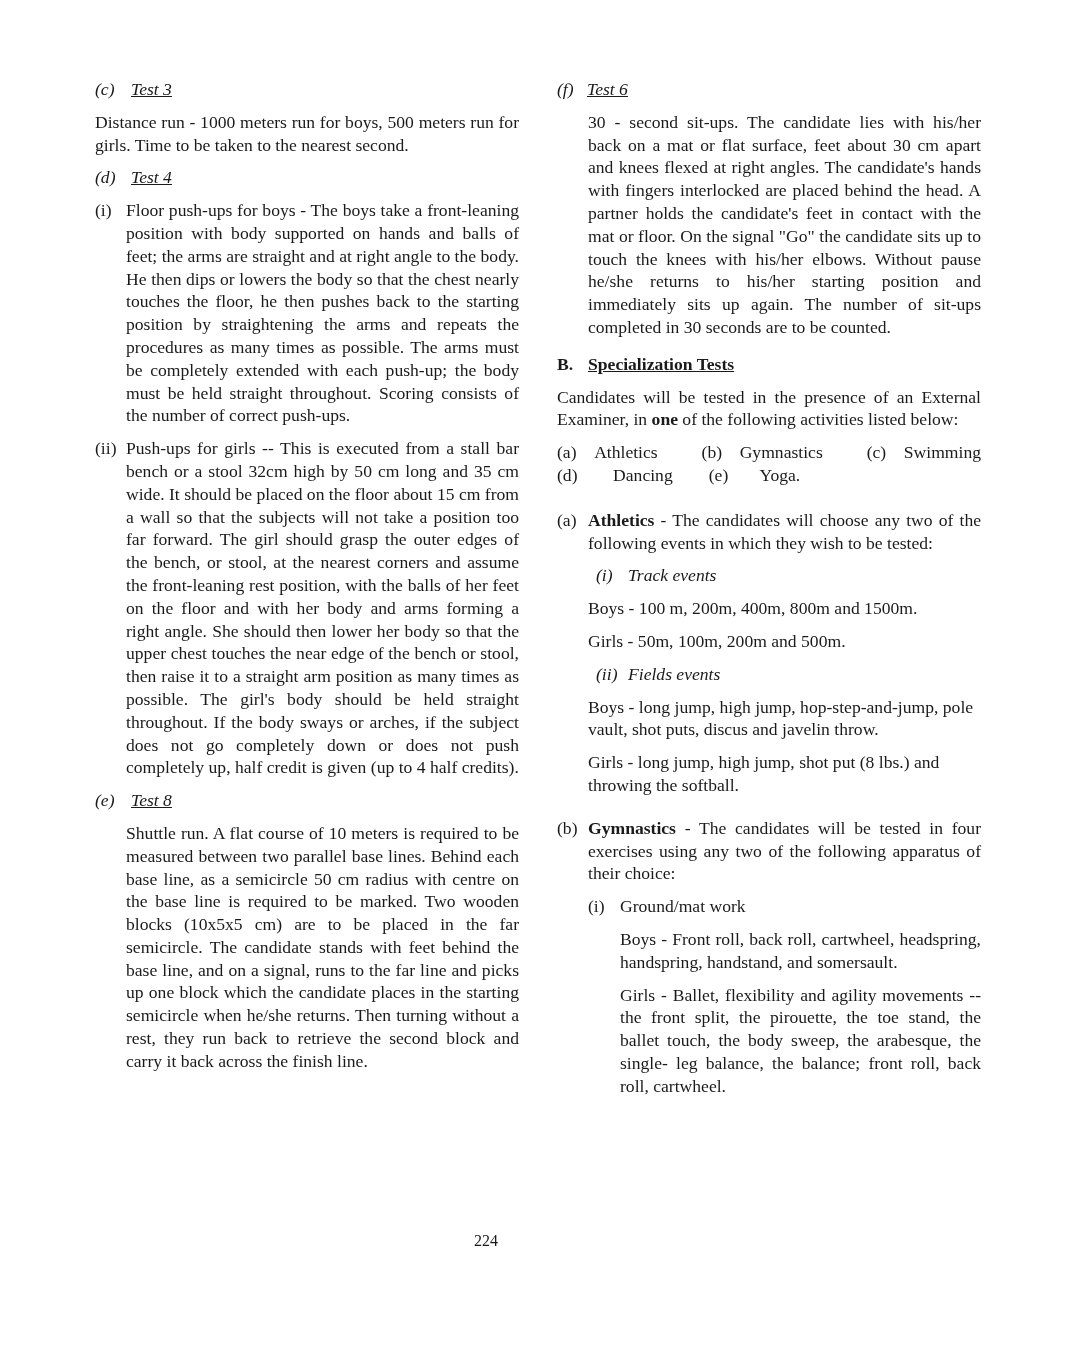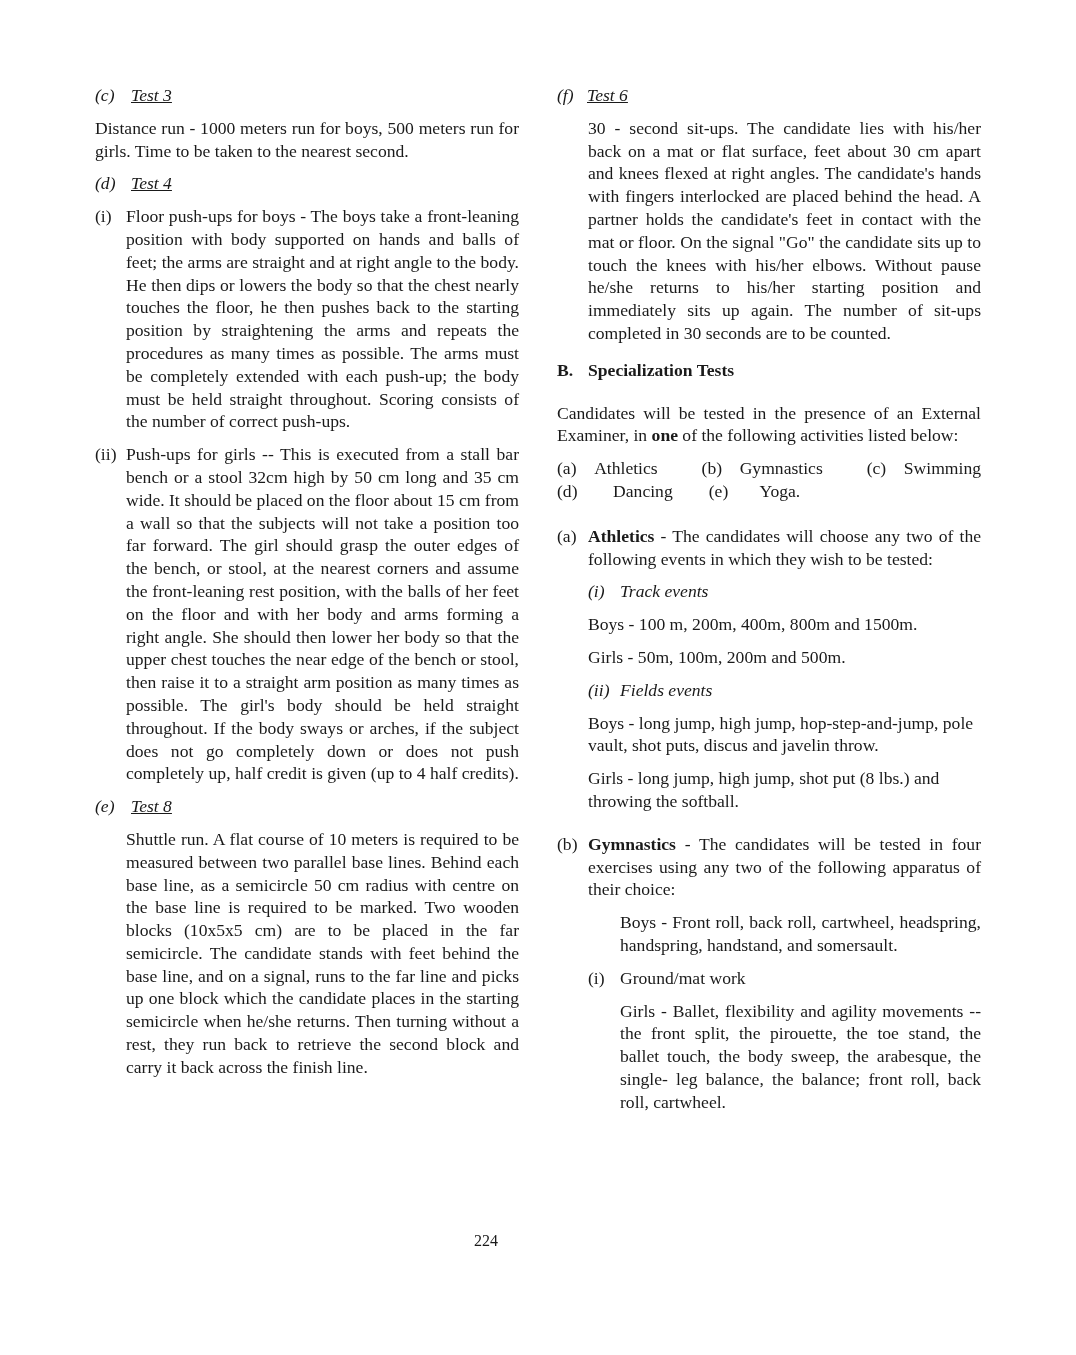--- a/index.html
+++ b/index.html
@@ -1,40 +1,40 @@
 <!DOCTYPE html>
 <html><head>
 <meta charset="utf-8">
 <style>
   html, body { margin: 0; padding: 0; background: #ffffff; }
   body {
     width: 1076px; height: 1355px; position: relative; overflow: hidden;
     font-family: "Liberation Serif", serif; color: #1a1a1a;
     font-size: 17.6px; line-height: 22.8px;
   }
-  .col { position: absolute; top: 84px; }
+  .col { position: absolute; top: 78px; }
   .col-left { left: 95px; width: 424px; }
   .col-right { left: 557px; width: 424px; }
   .just { text-align: justify; }
   p { margin: 0; }
   .heading-it { font-style: italic; margin-bottom: 10px; }
   .heading-it .lbl { display: inline-block; width: 36px; }
   .heading-it .ttl { text-decoration: underline; }
   .para { margin-bottom: 10px; }
   .item { display: flex; margin-bottom: 10px; }
   .item .num { flex: 0 0 31px; }
   .item .body { flex: 1; text-align: justify; }
   .indent { padding-left: 31px; }
   .bold { font-weight: bold; }
-  .sect-head { font-weight: bold; margin-bottom: 20px; margin-top: 14px; }
+  .sect-head { font-weight: bold; margin-bottom: 10px; margin-top: 14px; text-decoration: underline; }
   .sect-head .lbl { display: inline-block; width: 31px; }
   .act-row { display: flex; justify-content: space-between; }
   .act-row2 { display: flex; }
   .act-row2 span { margin-right: 18px; }
-  .subhead-it { font-style: italic; margin-bottom: 10px; }
+  .subhead-it { font-style: italic; margin-bottom: 10px; margin-left: 8px; }
   .subhead-it .lbl { display: inline-block; width: 32px; }
   .page-num { position: absolute; top: 1230px; left: 0; width: 972px; text-align: center; font-size: 16px; }
   .gap-l { margin-top: 20px; }
 </style>
 </head>
 <body>
 
 <div class="col col-left">
   <p class="heading-it">
     <span class="lbl">(c)</span><span class="ttl">Test 3</span>
@@ -93,19 +93,19 @@
     <p class="subhead-it"><span class="lbl">(ii)</span><span>Fields events</span></p>
     <p class="para">Boys - long jump, high jump, hop-step-and-jump, pole vault, shot puts, discus and javelin throw.</p>
     <p class="para">Girls - long jump, high jump, shot put (8 lbs.) and throwing the softball.</p>
   </div>
 
   <div class="item gap-l">
     <span class="num">(b)</span>
     <span class="body"><span class="bold">Gymnastics</span><span> - The candidates will be tested in four exercises using any two of the following apparatus of their choice:</span></span>
   </div>
   <div class="indent">
+    <p class="para"><span class="lbl" style="display:inline-block;width:32px">(i)</span><span>Ground/mat work</span></p>
     <p class="para just" style="padding-left:32px">Boys - Front roll, back roll, cartwheel, headspring, handspring, handstand, and somersault.</p>
-    <p class="para"><span class="lbl" style="display:inline-block;width:32px">(i)</span><span>Ground/mat work</span></p>
     <p class="para just" style="padding-left:32px">Girls - Ballet, flexibility and agility movements -- the front split, the pirouette, the toe stand, the ballet touch, the body sweep, the arabesque, the single- leg balance, the balance; front roll, back roll, cartwheel.</p>
   </div>
 </div>
 
 <div class="page-num">224</div>
 
 </body></html>

